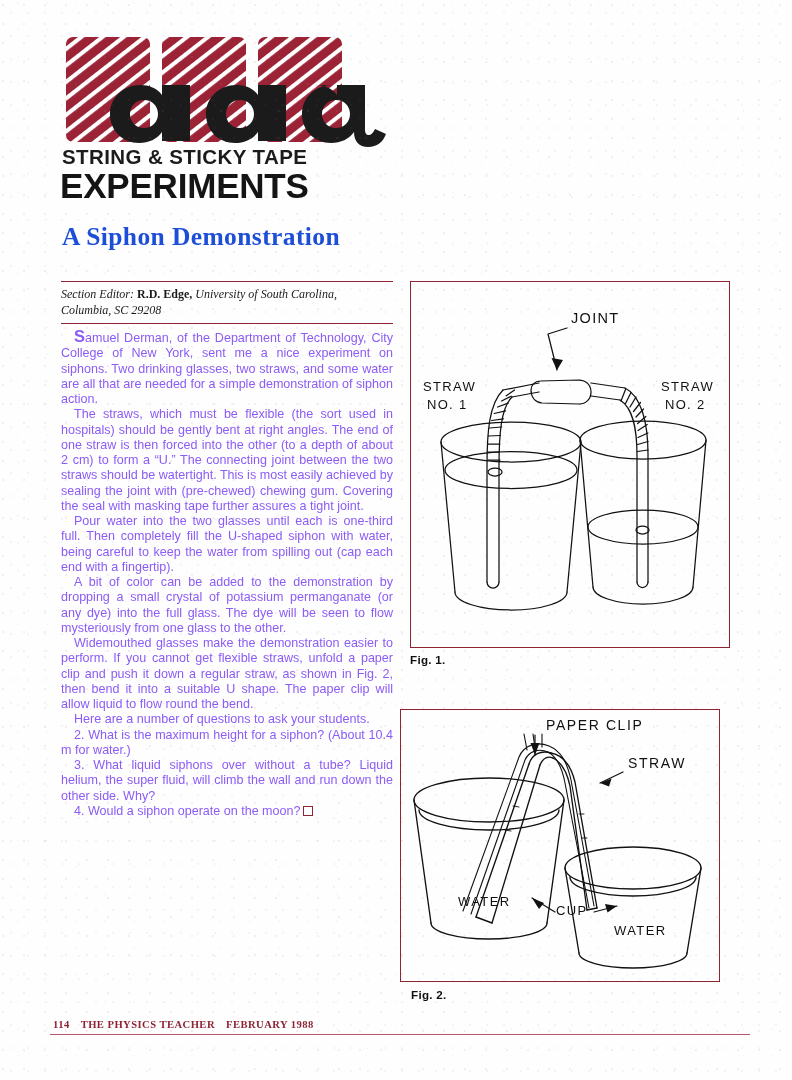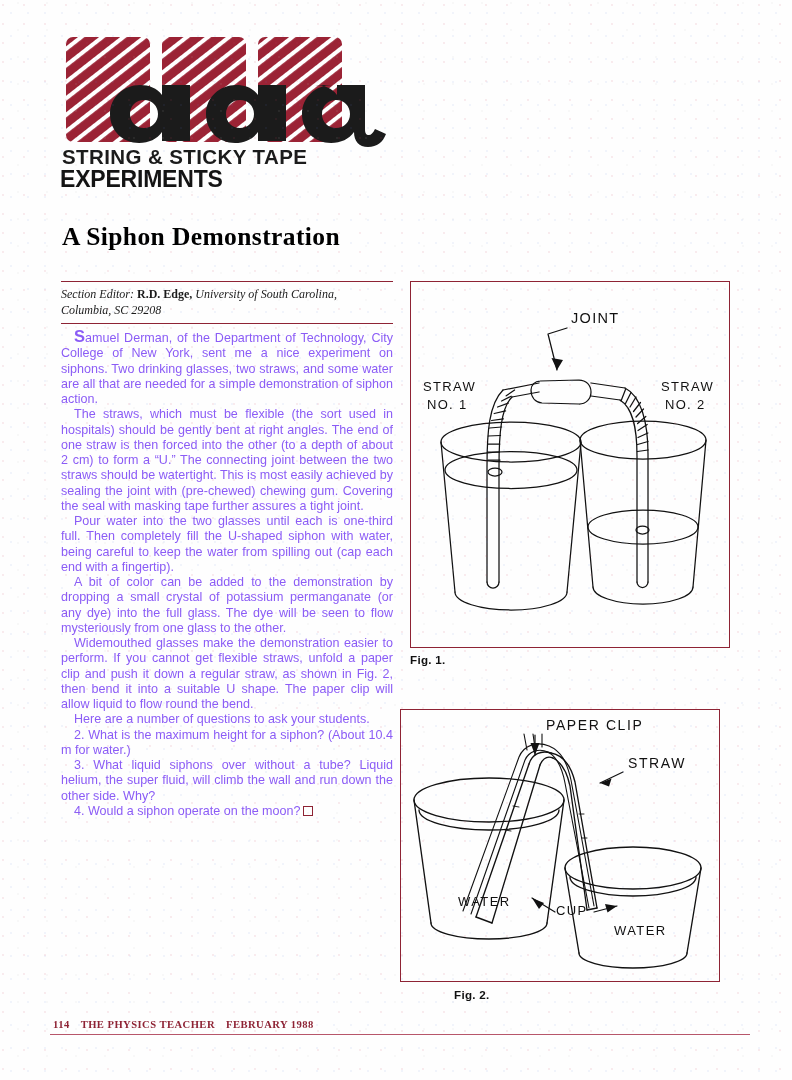--- a/index.html
+++ b/index.html
@@ -27,27 +27,27 @@
 
   .kicker{
     position:absolute;left:62px;top:145px;
     font-family:"Liberation Sans", sans-serif;
     font-weight:bold;font-size:20.5px;letter-spacing:.4px;color:#1b1b1b;
     white-space:nowrap;
   }
   .bigtitle{
     position:absolute;left:60px;top:166px;
     font-family:"Liberation Sans", sans-serif;
-    font-weight:bold;font-size:23px;letter-spacing:-0.2px;color:#141414;
+    font-weight:bold;font-size:35px;letter-spacing:-0.2px;color:#141414;
     white-space:nowrap;
   }
   .article-title{
     position:absolute;left:62px;top:222px;
     font-family:"Liberation Serif", serif;
-    font-weight:bold;font-size:25.5px;letter-spacing:.4px;color:#000000;
+    font-weight:bold;font-size:25.5px;letter-spacing:.4px;color:#1d4ed8;
     white-space:nowrap;
   }
 
   
   .col-left{position:absolute;left:61px;top:281px;width:332px;}
   .rule{height:1.3px;background:#8e2334;width:332px;}
   .editor-line{
     font-family:"Liberation Serif", serif;
     font-style:italic;font-size:12px;line-height:15.2px;color:#1a1a1a;
     padding:5px 0 5px 0;
@@ -85,21 +85,21 @@
   
   .figbox{position:absolute;border:1.6px solid #8e2334;background:transparent;}
   #fig1box{left:410px;top:281px;width:318px;height:365px;}
   #fig2box{left:400px;top:709px;width:318px;height:271px;}
   .figcap{
     position:absolute;
     font-family:"Liberation Sans", sans-serif;
     font-weight:bold;font-size:11.6px;color:#111;letter-spacing:.3px;
   }
   #fig1cap{left:410px;top:653px;}
-  #fig2cap{left:434px;top:988px;padding-left:20px;}
+  #fig2cap{left:391px;top:988px;padding-left:20px;}
   .figbox svg{display:block;}
 </style>
 </head>
 <body>
 
 <div class="page">
 
   <div class="masthead">
     <svg width="340" height="115" viewBox="0 0 340 115">
       <defs>

